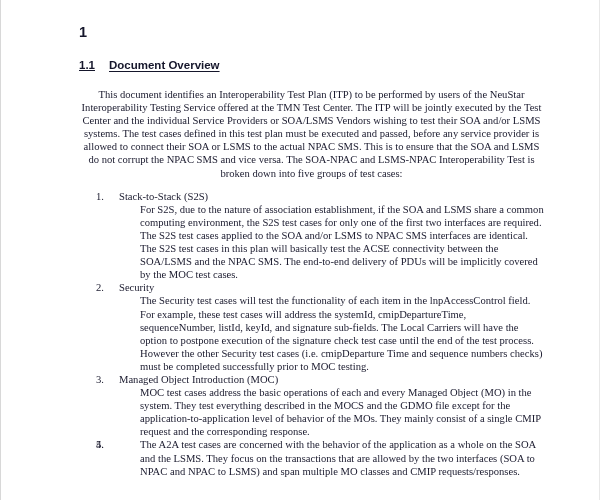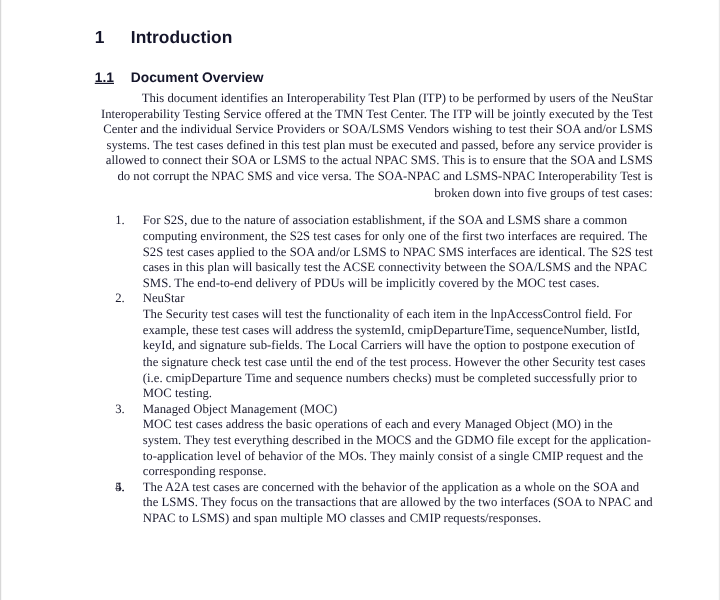--- a/index.html
+++ b/index.html
@@ -47,29 +47,30 @@
     margin: 19px 0 0 0;
     display: flex;
     align-items: baseline;
   }
   .h2 .num {
     width: 30px;
     flex: 0 0 30px;
     text-decoration: underline;
   }
   .h2 .txt {
+    text-decoration: underline;
     text-underline-offset: 2px;
   }
 
   
   .para {
     font-size: 10.6px;
     line-height: 13.1px;
-    text-align: right;
-    margin: 5px 0 0 0;
+    text-align: center;
+    margin: 17px 0 0 0;
     color: #1a1a2e;
   }
 
   
   ol.testlist {
     list-style: none;
     margin: 10px 0 0 0;
     padding: 0;
   }
   ol.testlist > li {
@@ -89,52 +90,53 @@
   }
   ol.testlist > li .item-title {
     display: block;
     font-size: 10.6px;
     line-height: 13.1px;
   }
   ol.testlist > li .item-body {
     display: block;
     font-size: 10.6px;
     line-height: 13.1px;
+    margin-left: 21px;
   }
 </style>
 </head>
 <body>
 
 <div class="page">
 
   <h1 class="h1">
     <span class="num">1</span>
-    <span class="txt">Introduction</span>
   </h1>
 
   <h2 class="h2">
     <span class="num">1.1</span>
     <span class="txt">Document Overview</span>
   </h2>
 
   <p class="para">This document identifies an Interoperability Test Plan (ITP) to be performed by users of the NeuStar Interoperability Testing Service offered at the TMN Test Center. The ITP will be jointly executed by the Test Center and the individual Service Providers or SOA/LSMS Vendors wishing to test their SOA and/or LSMS systems. The test cases defined in this test plan must be executed and passed, before any service provider is allowed to connect their SOA or LSMS to the actual NPAC SMS. This is to ensure that the SOA and LSMS do not corrupt the NPAC SMS and vice versa. The SOA-NPAC and LSMS-NPAC Interoperability Test is broken down into five groups of test cases:</p>
 
   <ol class="testlist">
     <li>
       <span class="marker">1.</span>
+      <span class="item-title">Stack-to-Stack (S2S)</span>
       <span class="item-body">For S2S, due to the nature of association establishment, if the SOA and LSMS share a common computing environment, the S2S test cases for only one of the first two interfaces are required. The S2S test cases applied to the SOA and/or LSMS to NPAC SMS interfaces are identical. The S2S test cases in this plan will basically test the ACSE connectivity between the SOA/LSMS and the NPAC SMS. The end-to-end delivery of PDUs will be implicitly covered by the MOC test cases.</span>
     </li>
     <li>
       <span class="marker">2.</span>
-      <span class="item-title">NeuStar</span>
+      <span class="item-title">Security</span>
       <span class="item-body">The Security test cases will test the functionality of each item in the lnpAccessControl field. For example, these test cases will address the systemId, cmipDepartureTime, sequenceNumber, listId, keyId, and signature sub-fields. The Local Carriers will have the option to postpone execution of the signature check test case until the end of the test process. However the other Security test cases (i.e. cmipDeparture Time and sequence numbers checks) must be completed successfully prior to MOC testing.</span>
     </li>
     <li>
       <span class="marker">3.</span>
-      <span class="item-title">Managed Object Management (MOC)</span>
+      <span class="item-title">Managed Object Introduction (MOC)</span>
       <span class="item-body">MOC test cases address the basic operations of each and every Managed Object (MO) in the system. They test everything described in the MOCS and the GDMO file except for the application-to-application level of behavior of the MOs. They mainly consist of a single CMIP request and the corresponding response.</span>
     </li>
     <li>
       <span class="marker">4.</span>
     </li>
     <li>
       <span class="marker">5.</span>
       <span class="item-body">The A2A test cases are concerned with the behavior of the application as a whole on the SOA and the LSMS. They focus on the transactions that are allowed by the two interfaces (SOA to NPAC and NPAC to LSMS) and span multiple MO classes and CMIP requests/responses.</span>
     </li>
   </ol>

